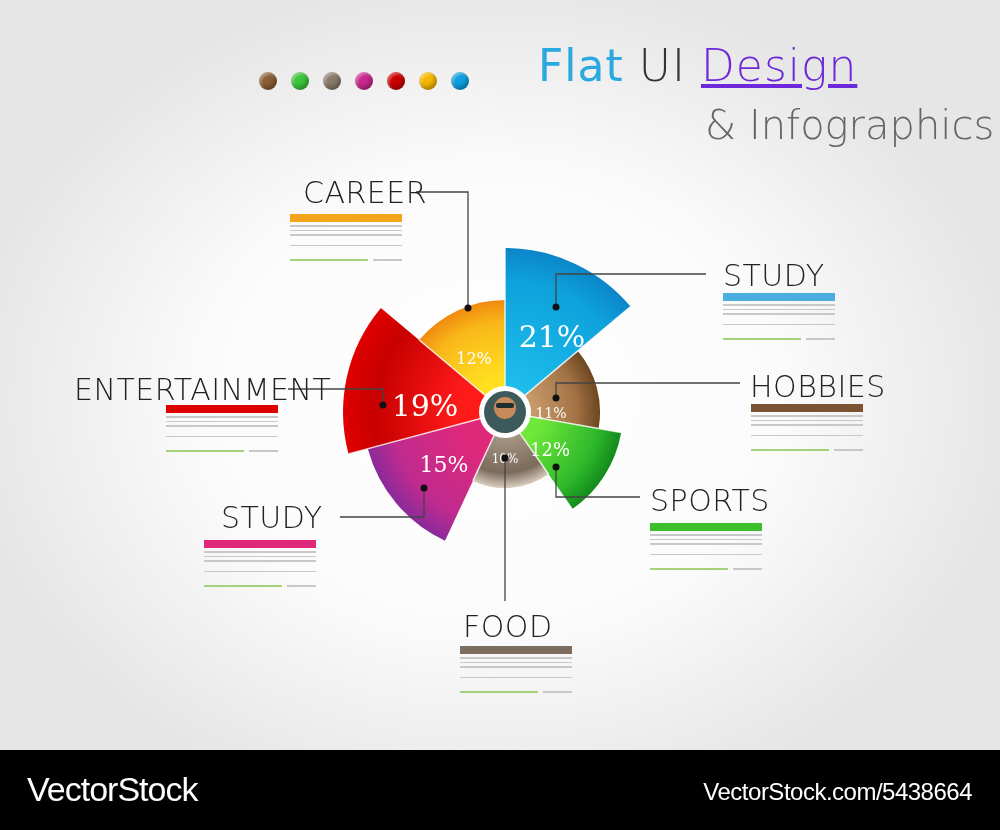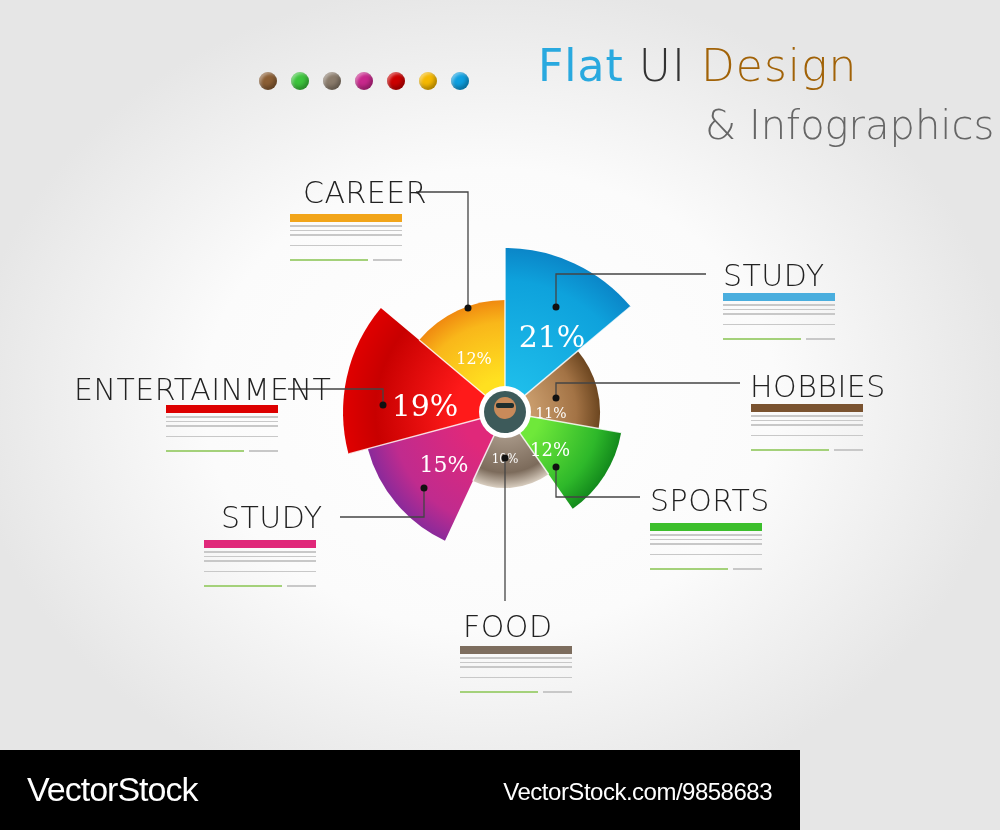--- a/index.html
+++ b/index.html
@@ -6,31 +6,31 @@
   body {
     width: 1000px; height: 830px; overflow: hidden; position: relative;
     background: radial-gradient(ellipse 520px 420px at 490px 400px, #ffffff 0%, #fbfbfb 55%, #e6e6e6 100%);
     font-family: "DejaVu Sans", sans-serif;
   }
   .dots { position: absolute; top: 72px; left: 259px; display: flex; gap: 14px; }
   .dot { width: 18px; height: 18px; border-radius: 50%; box-shadow: inset -2px -3px 4px rgba(0,0,0,0.3), inset 2px 2px 3px rgba(255,255,255,0.4); }
   .title { position: absolute; left: 538px; top: 40px; font-size: 44px; font-weight: 300; letter-spacing: 1px; font-family: "DejaVu Sans", sans-serif; white-space: nowrap; }
   .title .t1 { color: #29a9df; font-weight: normal; }
   .title .t2 { color: #333; }
-  .title .t3 { color: #a16207; }
+  .title .t3 { color: #6d28d9; text-decoration: underline; }
   .subtitle { position: absolute; left: 705px; top: 102px; font-size: 40px; color: #666; white-space: nowrap; font-family: "DejaVu Sans", sans-serif; font-weight: 300; }
   .label { position: absolute; font-size: 30px; color: #222; font-family: "DejaVu Sans", sans-serif; font-weight: 300; white-space: nowrap; letter-spacing: 0.5px; }
   .filler { position: absolute; width: 112px; height: 44px; }
   .filler .head { height: 8px; width: 100%; }
   .filler .line { height: 1.5px; background: #c8c8c8; margin-top: 3px; }
   .filler .gap { height: 6px; }
   .filler .green { height: 2px; background: #a4d17a; width: 70%; margin-top: 3px; display: inline-block; }
   .filler .grey2 { height: 2px; background: #c8c8c8; width: 26%; margin-top: 3px; display: inline-block; margin-left: 4%; }
   svg.chart { position: absolute; left: 0; top: 0; }
-  .footer { position: absolute; left: 0; top: 750px; width: 800px; height: 80px; background: #000; }
+  .footer { position: absolute; left: 0; top: 750px; width: 1000px; height: 80px; background: #000; }
   .footer .brand { position: absolute; left: 27px; top: 20px; color: #fff; font-size: 34px; font-family: "Liberation Sans", sans-serif; letter-spacing: -1px; }
   .footer .url { position: absolute; right: 28px; top: 28px; color: #fff; font-size: 24px; font-family: "Liberation Sans", sans-serif; letter-spacing: -0.5px; }
 </style>
 </head>
 <body>
 
 <div class="dots">
   <div class="dot" style="background:#8b5e34"></div>
   <div class="dot" style="background:#3cc43c"></div>
   <div class="dot" style="background:#8a7b6b"></div>
@@ -189,14 +189,14 @@
 
 <div class="label" style="left:463px;top:609px;">FOOD</div>
 <div class="filler" style="left:460px;top:646px;">
   <div class="head" style="background:#7d6d5e"></div>
   <div class="line"></div><div class="line"></div><div class="line"></div><div class="gap"></div>
   <div class="line"></div><span class="green"></span><span class="grey2"></span>
 </div>
 
 <div class="footer">
   <div class="brand">VectorStock</div>
-  <div class="url">VectorStock.com/9858683</div>
+  <div class="url">VectorStock.com/5438664</div>
 </div>
 
 </body></html>

